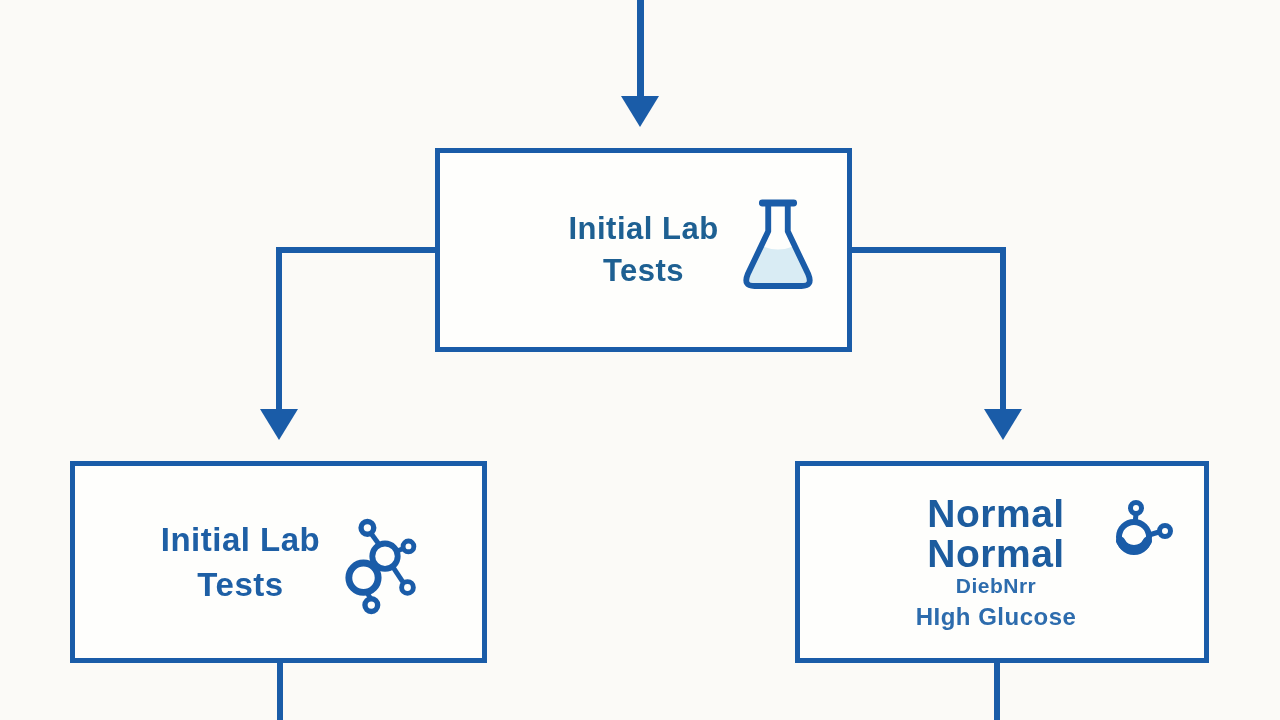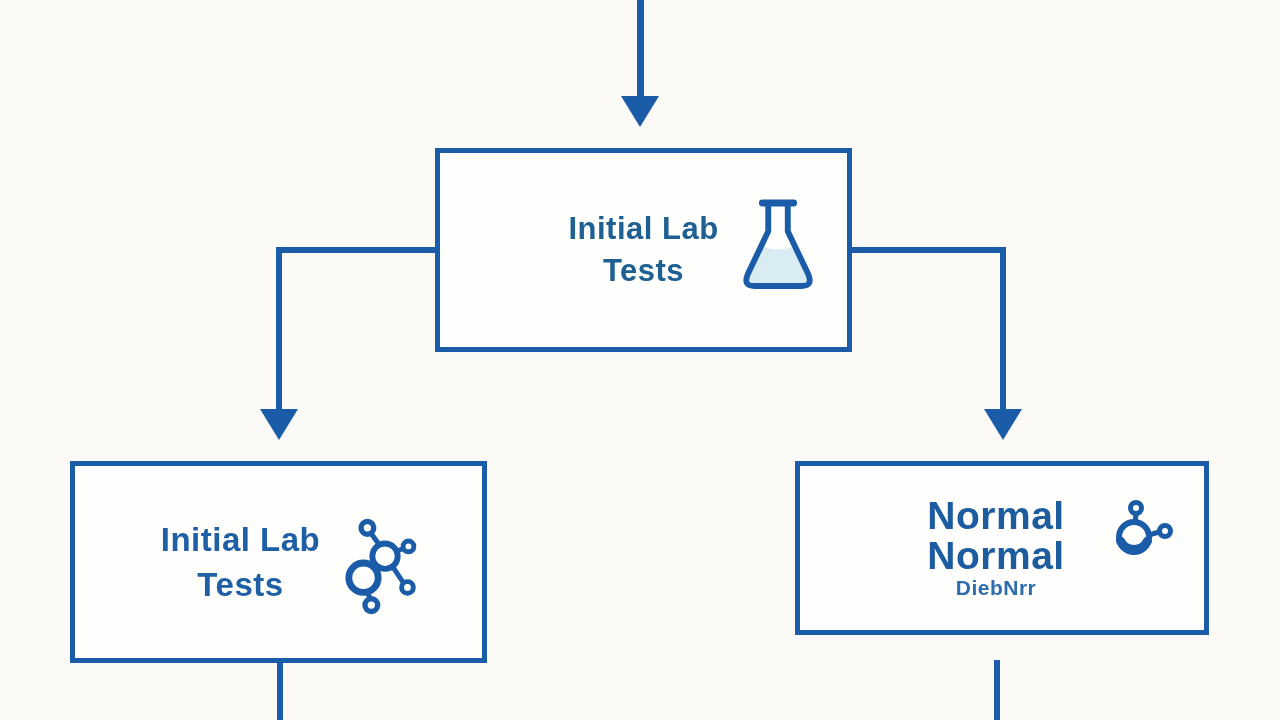--- a/index.html
+++ b/index.html
@@ -18,21 +18,21 @@
     position:relative;width:1280px;height:720px;overflow:hidden;
     background:var(--background);
     font-family:"Liberation Sans", sans-serif;
   }
   .node{
     position:absolute;background:var(--box-fill);
     border:5px solid var(--box-border);box-sizing:border-box;
   }
   .node-top{left:435px;top:148px;width:417px;height:204px;}
   .node-left{left:70px;top:461px;width:417px;height:202px;}
-  .node-right{left:795px;top:461px;width:414px;height:174px;}
+  .node-right{left:795px;top:461px;width:414px;height:202px;}
   .node-text{
     position:absolute;inset:0;display:flex;flex-direction:column;
     align-items:center;justify-content:center;text-align:center;
   }
   .node-top .node-text{color:var(--top-text);font-size:31px;font-weight:700;line-height:42px;letter-spacing:.5px;}
   .node-left .node-text{color:var(--left-text);font-size:33px;font-weight:700;line-height:45px;letter-spacing:.5px;transform:translateX(-38px);}
   .node-right .node-text{color:var(--right-text);font-weight:700;letter-spacing:.5px;transform:translateX(-6px);}
   .big-line{font-size:39px;line-height:40px;}
   .sub-line1{font-size:21px;line-height:24px;color:var(--right-subtext);font-weight:700;}
   .sub-line2{font-size:24px;line-height:28px;margin-top:5px;color:var(--right-subtext);font-weight:700;}
@@ -109,20 +109,21 @@
       <circle class="stroke" cx="68" cy="79" r="6" stroke-width="5"></circle>
       <circle class="stroke" cx="31" cy="97" r="6.5" stroke-width="5.5"></circle>
     </svg>
   </div>
 
   <div class="node node-right">
     <div class="node-text">
       <span class="big-line">Normal</span>
       <span class="big-line">Normal</span>
       <span class="sub-line1">DiebNrr</span>
+      <span class="sub-line2">HIgh Glucose</span>
     </div>
     <svg class="icon icon-molecule2" width="68" height="64" viewBox="0 0 68 64">
       <line class="stroke" x1="28" y1="16" x2="27" y2="26" stroke-width="5"></line>
       <line class="stroke" x1="41" y1="37" x2="51" y2="34" stroke-width="5"></line>
       <circle class="stroke" cx="28" cy="10" r="5.5" stroke-width="5"></circle>
       <circle class="stroke" cx="57" cy="33" r="5.5" stroke-width="5"></circle>
       <circle class="stroke" cx="26" cy="39" r="15" stroke-width="6"></circle>
       <path class="stroke" d="M12.5 43 A15 15 0 0 0 39.5 43" stroke-width="9" stroke-linecap="round"></path>
     </svg>
   </div>

